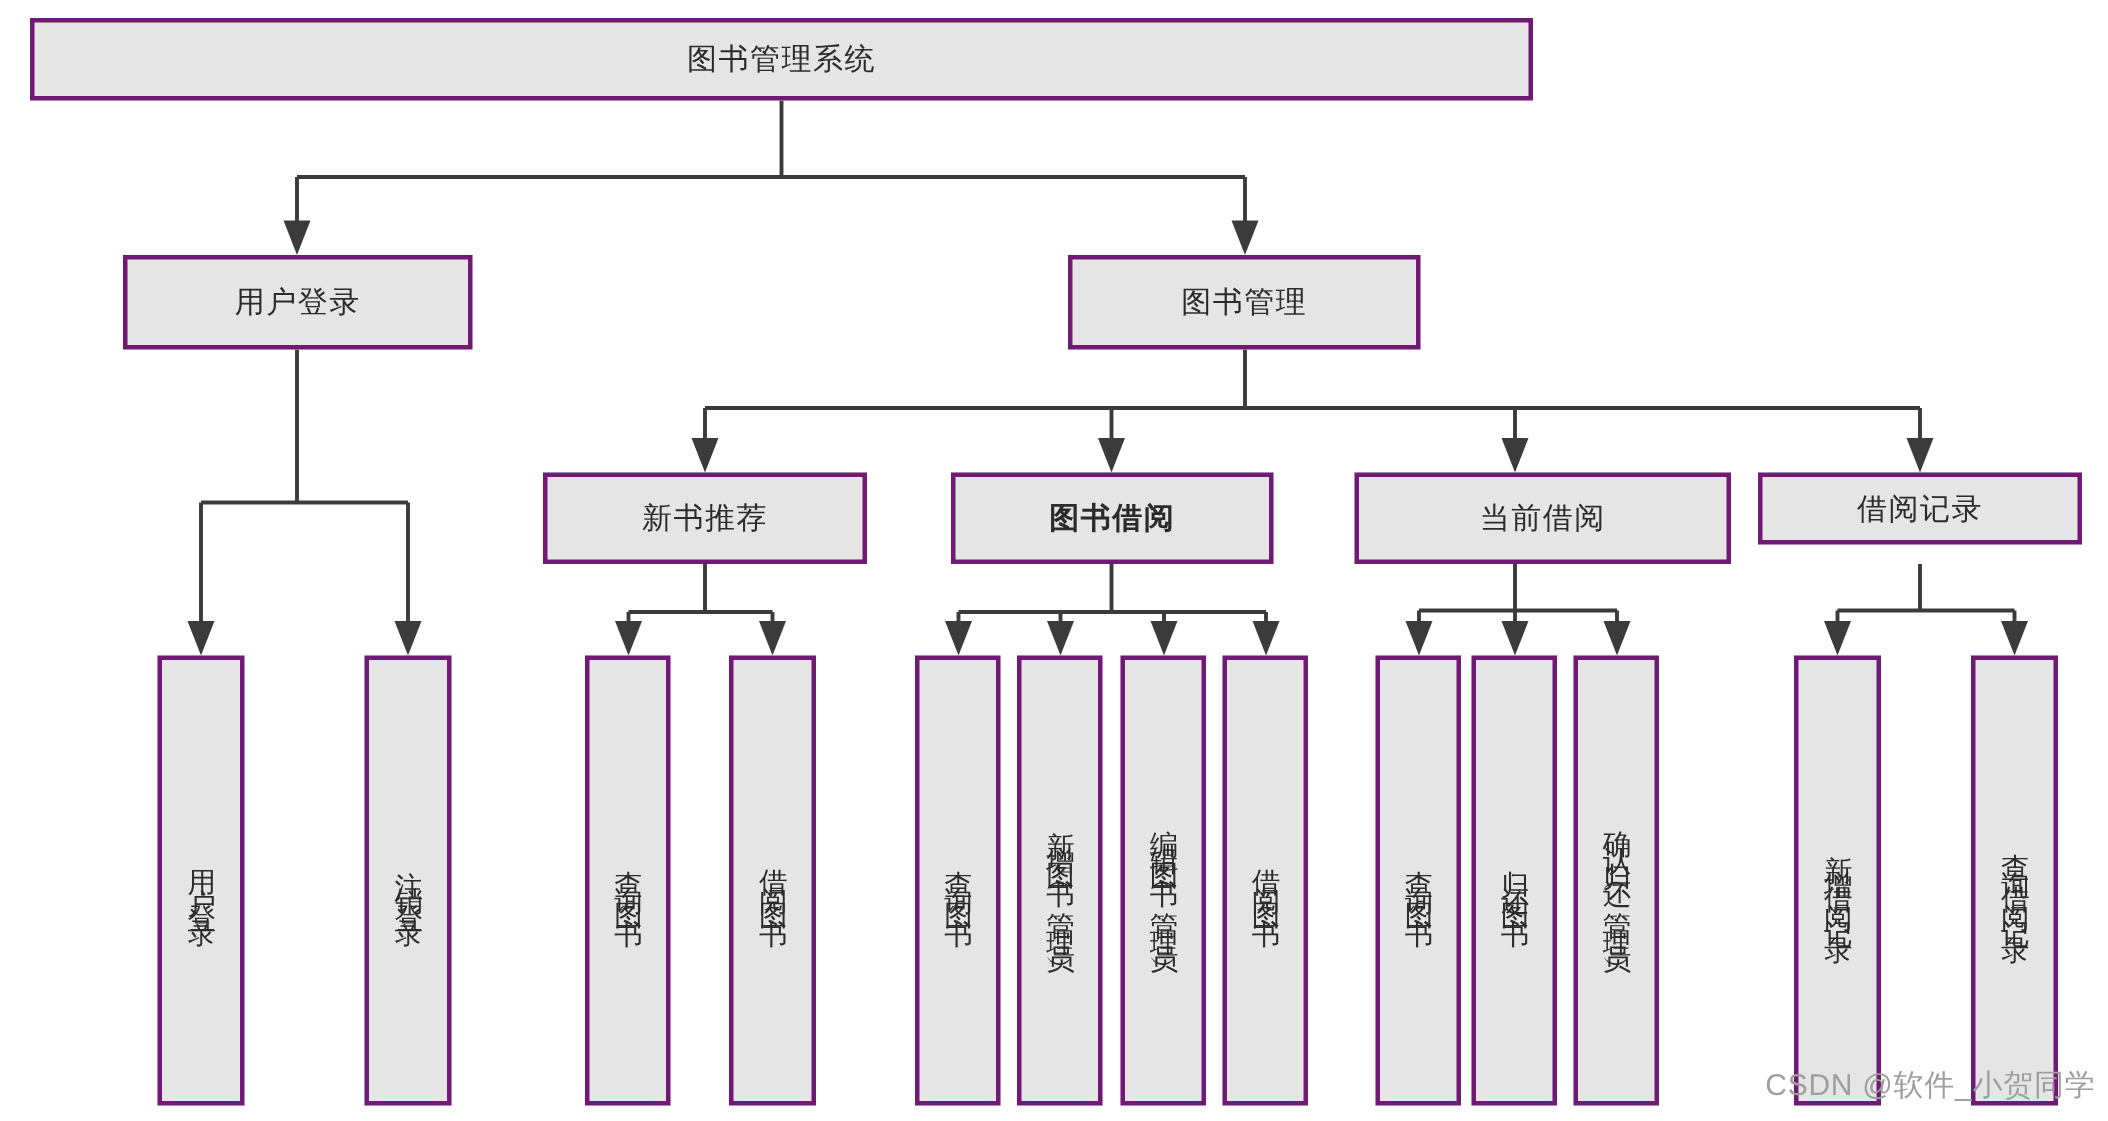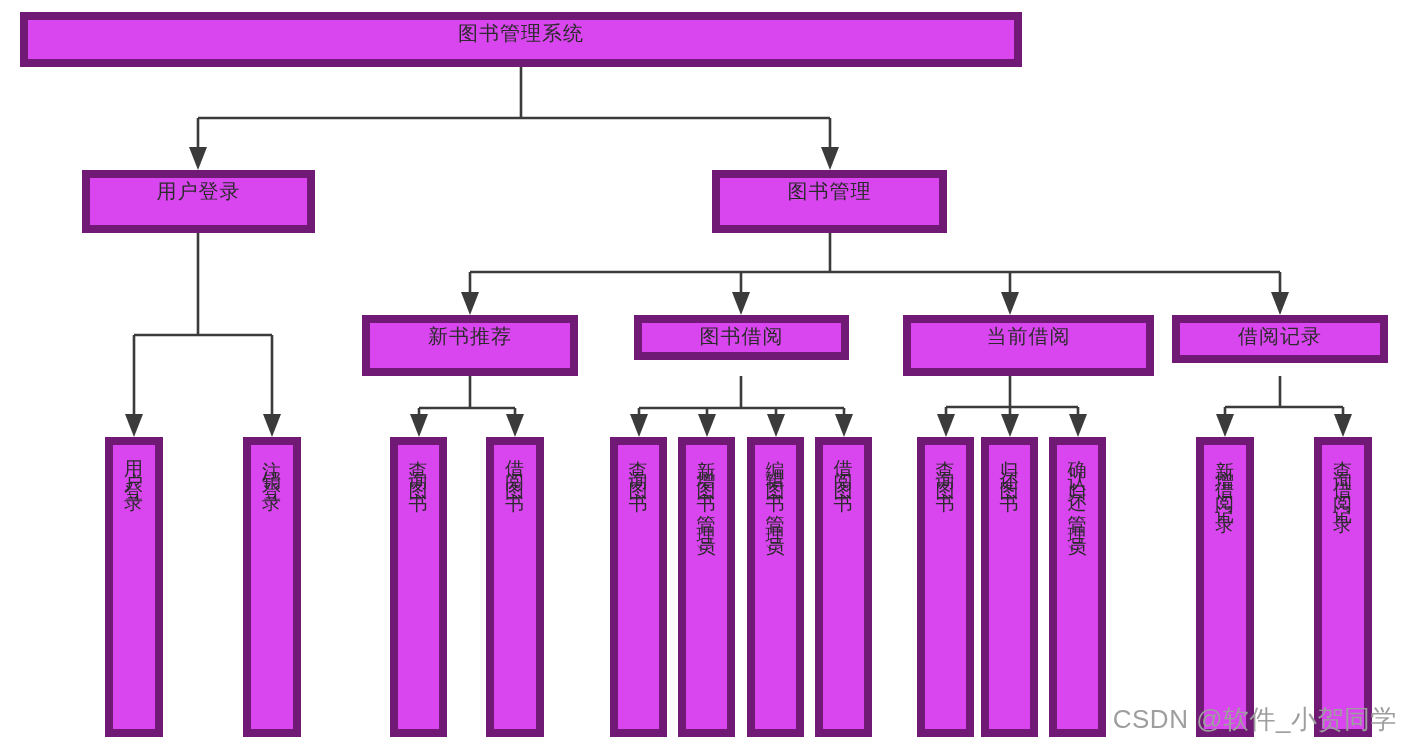--- a/index.html
+++ b/index.html
@@ -30,24 +30,24 @@
     stroke: #3b3b3b;
     stroke-width: 2.6;
   }
   .edges-svg polygon {
     fill: #3b3b3b;
     stroke: none;
   }
   .node {
     position: absolute;
     box-sizing: border-box;
-    background: #d946ef;
-    border: 8px solid #701a75;
+    background: #e5e5e5;
+    border: 3px solid #701a75;
     display: flex;
-    align-items: flex-start;
+    align-items: center;
     justify-content: center;
     color: #2b2b2b;
   }
   .node.h .lbl {
     font-size: 20px;
     letter-spacing: 1px;
     white-space: nowrap;
   }
   .node.v .lbl {
     writing-mode: vertical-rl;
@@ -56,21 +56,21 @@
     letter-spacing: 11px;
     line-height: 1;
   }
   
   .n-root           { left: 20px;   top: 12px;  width: 1002px; height: 55px; }
   
   .n-user-login     { left: 82px;   top: 170px; width: 233px;  height: 63px; }
   .n-book-mgmt      { left: 712px;  top: 170px; width: 235px;  height: 63px; }
   
   .n-new-books      { left: 362px;  top: 315px; width: 216px;  height: 61px; }
-  .n-book-borrow    { left: 634px;  top: 315px; width: 215px;  height: 45px; }
+  .n-book-borrow    { left: 634px;  top: 315px; width: 215px;  height: 61px; font-weight: bold; }
   .n-current-borrow { left: 903px;  top: 315px; width: 251px;  height: 61px; }
   .n-borrow-records { left: 1172px; top: 315px; width: 216px;  height: 48px; }
   
   .leaf { top: 437px; width: 58px; height: 300px; }
   .n-leaf-login        { left: 105px; }
   .n-leaf-logout       { left: 243px; }
   .n-leaf-nb-query     { left: 390px; width: 57px; }
   .n-leaf-nb-borrow    { left: 486px; }
   .n-leaf-bb-query     { left: 610px; width: 57px; }
   .n-leaf-bb-add       { left: 678px; width: 57px; }
@@ -78,21 +78,21 @@
   .n-leaf-bb-borrow    { left: 815px; width: 57px; }
   .n-leaf-cb-query     { left: 917px; width: 57px; }
   .n-leaf-cb-return    { left: 981px; width: 57px; }
   .n-leaf-cb-confirm   { left: 1049px; width: 57px; }
   .n-leaf-br-add       { left: 1196px; }
   .n-leaf-br-query     { left: 1314px; }
   .watermark {
     position: absolute;
     right: 8px;
     bottom: 10px;
-    font-size: 26px;
+    font-size: 20px;
     color: #9e9e9e;
     letter-spacing: 0.5px;
     white-space: nowrap;
   }
 </style>
 </head>
 <body>
 
 <div class="canvas">
 

